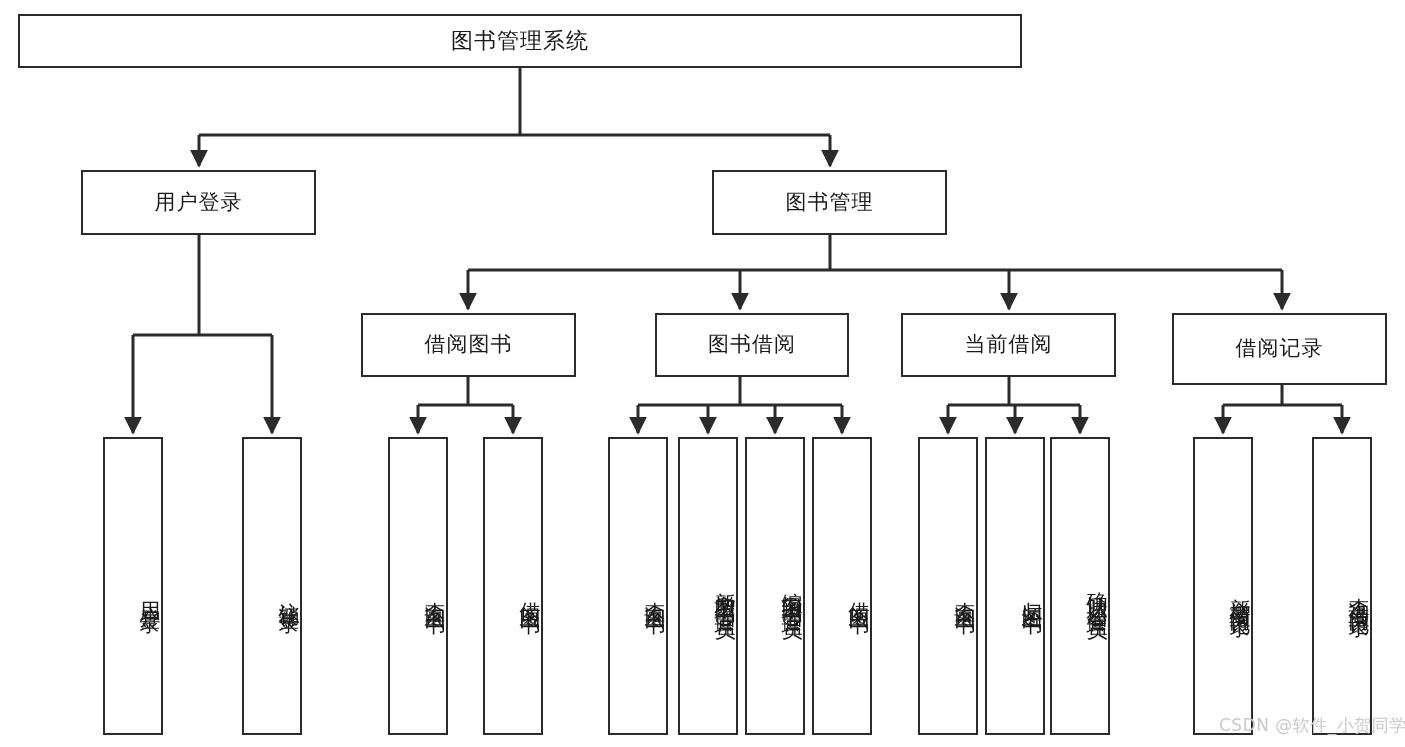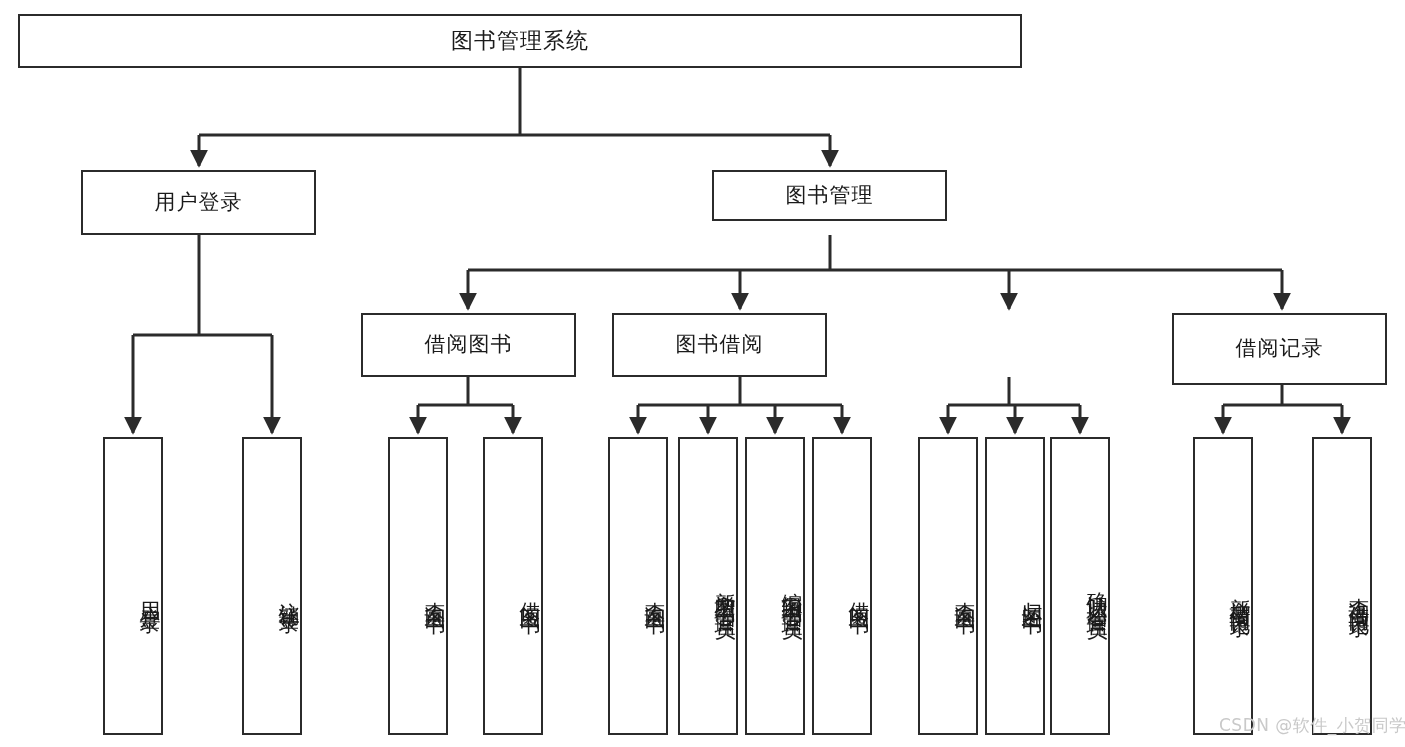--- a/index.html
+++ b/index.html
@@ -116,24 +116,25 @@
       <path d="M 1282 377 L 1282 405"></path>
       <path d="M 1223 405 L 1342 405"></path>
       <path d="M 1223 405 L 1223 433" marker-end="url(#arrow)"></path>
       <path d="M 1342 405 L 1342 433" marker-end="url(#arrow)"></path>
     </g>
   </svg>
 
   <div class="node horizontal root" style="left:18px; top:14px; width:1004px; height:54px;">图书管理系统</div>
 
   <div class="node horizontal" style="left:81px; top:170px; width:235px; height:65px;">用户登录</div>
-  <div class="node horizontal" style="left:712px; top:170px; width:235px; height:51px;text-align:right;">图书管理</div>
+  <div class="node horizontal" style="left:712px; top:170px; width:235px; height:65px;text-align:right;">图书管理</div>
 
   <div class="node horizontal" style="left:361px; top:313px; width:215px; height:64px;">借阅图书</div>
-  <div class="node horizontal" style="left:612px; top:313px; width:215px; height:64px;">图书借阅</div>
+  <div class="node horizontal" style="left:655px; top:313px; width:194px; height:64px;">图书借阅</div>
+  <div class="node horizontal" style="left:901px; top:313px; width:215px; height:64px;">当前借阅</div>
   <div class="node horizontal" style="left:1172px; top:313px; width:215px; height:72px;">借阅记录</div>
 
   <div class="node vertical" style="left:103px; top:437px; width:60px; height:298px;">用户登录</div>
   <div class="node vertical" style="left:242px; top:437px; width:60px; height:298px;">注销登录</div>
 
   <div class="node vertical" style="left:388px; top:437px; width:60px; height:298px;">查询图书</div>
   <div class="node vertical" style="left:483px; top:437px; width:60px; height:298px;">借阅图书</div>
 
   <div class="node vertical" style="left:608px; top:437px; width:60px; height:298px;">查询图书</div>
   <div class="node vertical" style="left:678px; top:437px; width:60px; height:298px;">新增图书（管理员）</div>

